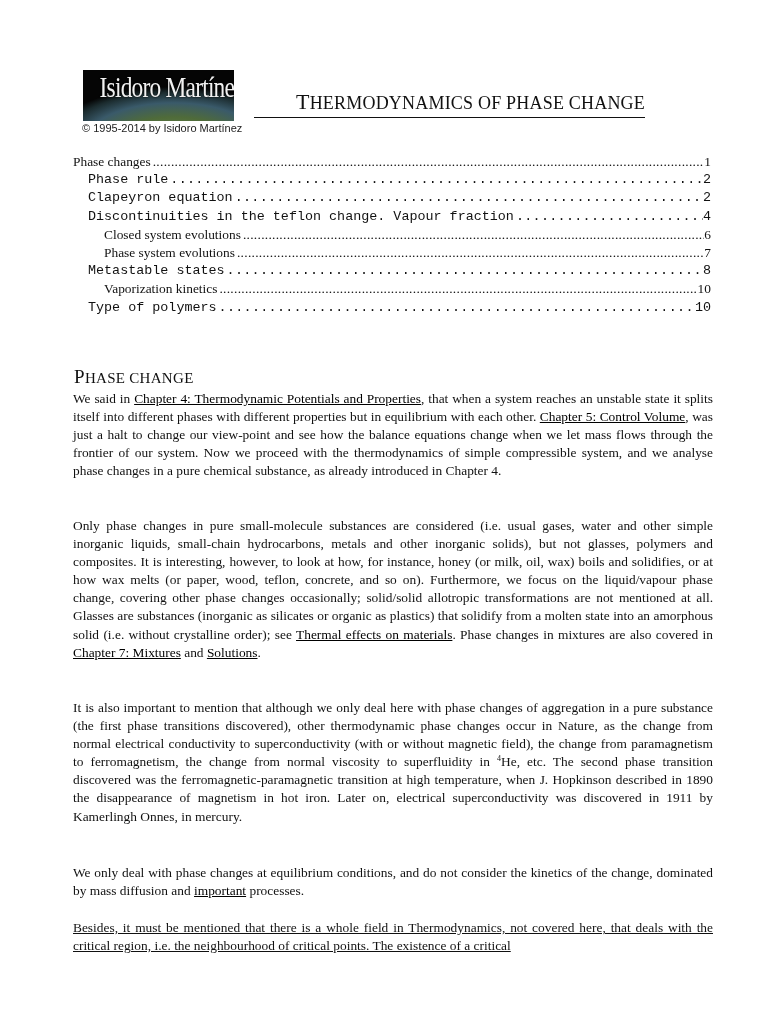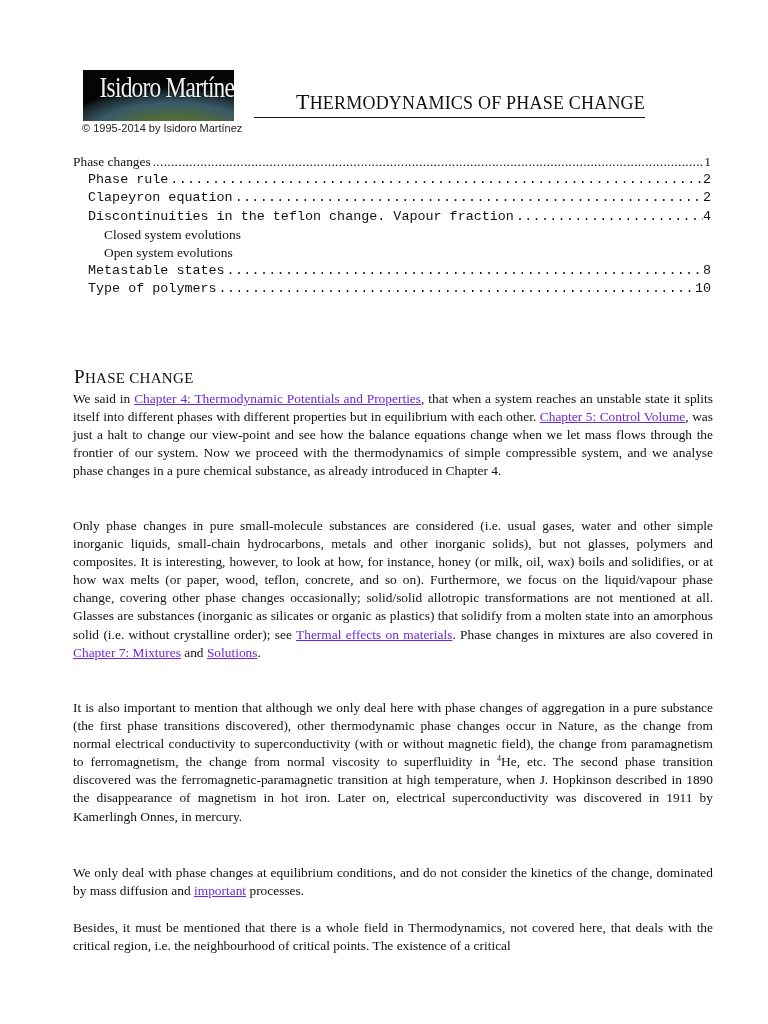--- a/index.html
+++ b/index.html
@@ -31,38 +31,38 @@
       font-size: 18px; letter-spacing: 0.2px; white-space: nowrap;
       border-bottom: 1px solid #111; padding-bottom: 2px; text-align: right;
     }
     .doc-title .cap { font-size: 22px; }
 
     
     .toc { position: absolute; left: 73px; top: 153px; width: 638px; font-size: 13.4px; }
     .toc-row { position: relative; height: 18.2px; line-height: 18.2px; display: flex; white-space: nowrap; overflow: hidden; }
     .toc-row.l1 { padding-left: 0; }
     .toc-row.l2 { padding-left: 15px; font-family: Liberation Mono, monospace; }
-    .toc-row.l3 { padding-left: 31px; flex-direction: column; }
+    .toc-row.l3 { padding-left: 31px; }
     .toc-label { flex: 0 0 auto; padding-right: 2px; }
     .toc-dots { flex: 1 1 auto; overflow: hidden; letter-spacing: 0.3px; }
     .toc-dots::before { content: "........................................................................................................................................................................................................................................................"; }
     .toc-page { flex: 0 0 auto; }
 
     
     .section-title {
       position: absolute; left: 74px; top: 366px; font-size: 15px; letter-spacing: 0.3px;
     }
     .section-title .cap { font-size: 19px; }
 
     .body-text {
       position: absolute; left: 73px; width: 640px; font-size: 13.4px; line-height: 18.1px;
       text-align: justify;
     }
     .body-text p { margin: 0; }
-    a.lnk { color: #6d28d9; text-decoration: underline; }
+    a.lnk { color: #000000; text-decoration: underline; }
     sup { font-size: 8px; line-height: 0; }
   </style>
 </head>
 <body>
 
 <div class="page">
 
   <div class="logo">
     <div class="logo-text">Isidoro Martínez</div>
   </div>
@@ -92,28 +92,33 @@
         <span class="toc-label">Discontinuities in the teflon change. Vapour fraction</span>
         <span class="toc-dots"></span>
         <span class="toc-page">4</span>
       </div>
     <div class="toc-row l3">
         <span class="toc-label">Closed system evolutions</span>
         <span class="toc-dots"></span>
         <span class="toc-page">6</span>
       </div>
     <div class="toc-row l3">
-        <span class="toc-label">Open system evolutions</span>
+        <span class="toc-label">Phase system evolutions</span>
         <span class="toc-dots"></span>
         <span class="toc-page">7</span>
       </div>
     <div class="toc-row l2">
         <span class="toc-label">Metastable states</span>
         <span class="toc-dots"></span>
         <span class="toc-page">8</span>
+      </div>
+    <div class="toc-row l3">
+        <span class="toc-label">Vaporization kinetics</span>
+        <span class="toc-dots"></span>
+        <span class="toc-page">10</span>
       </div>
     <div class="toc-row l2">
         <span class="toc-label">Type of polymers</span>
         <span class="toc-dots"></span>
         <span class="toc-page">10</span>
       </div>
   </div>
 
   <div class="section-title">
     <span class="cap">P</span><span>HASE CHANGE</span>
@@ -128,17 +133,17 @@
   </div>
 
   <div class="body-text" style="top:699px;">
     <p><span>It is also important to mention that although we only deal here with phase changes of aggregation in a pure substance (the first phase transitions discovered), other thermodynamic phase changes occur in Nature, as the change from normal electrical conductivity to superconductivity (with or without magnetic field), the change from paramagnetism to ferromagnetism, the change from normal viscosity to superfluidity in </span><sup>4</sup><span>He, etc. The second phase transition discovered was the ferromagnetic-paramagnetic transition at high temperature, when J. Hopkinson described in 1890 the disappearance of magnetism in hot iron. Later on, electrical superconductivity was discovered in 1911 by Kamerlingh Onnes, in mercury.</span></p>
   </div>
 
   <div class="body-text" style="top:864px;">
     <p><span>We only deal with phase changes at equilibrium conditions, and do not consider the kinetics of the change, dominated by mass diffusion and </span><a class="lnk">important</a><span> processes.</span></p>
   </div>
 
-  <div class="body-text" style="top:919px;">
+  <div class="body-text" style="top:919px;text-decoration:underline;">
     <p><span>Besides, it must be mentioned that there is a whole field in Thermodynamics, not covered here, that deals with the critical region, i.e. the neighbourhood of critical points. The existence of a critical</span></p>
   </div>
 
 </div>
 
 </body></html>

